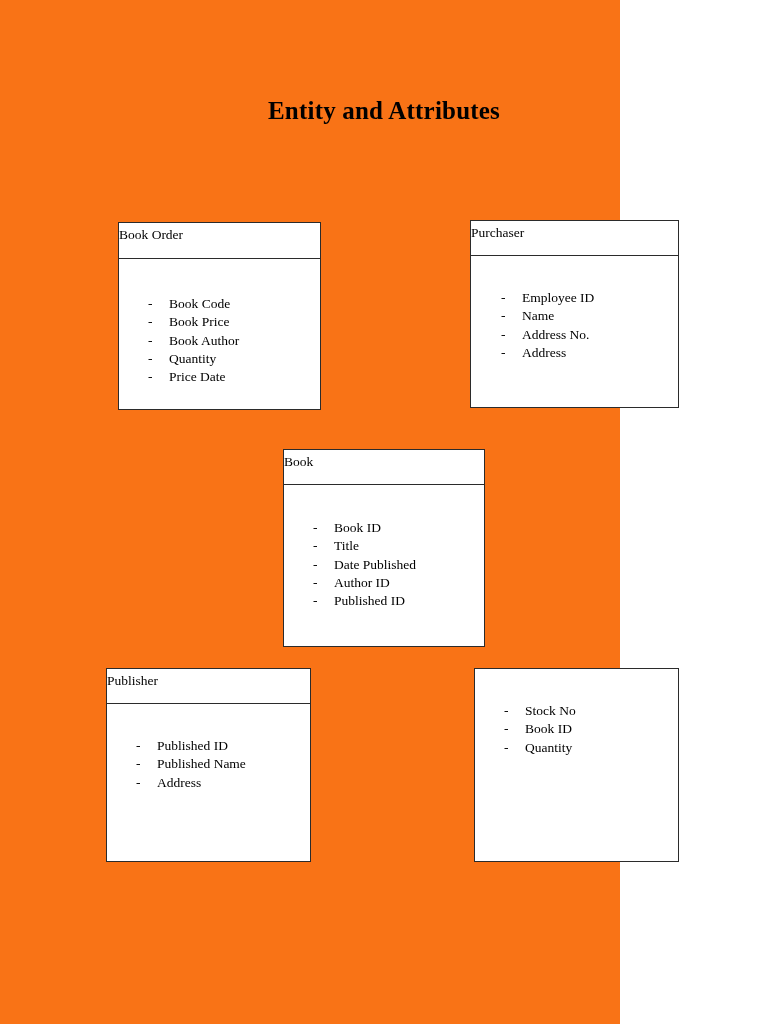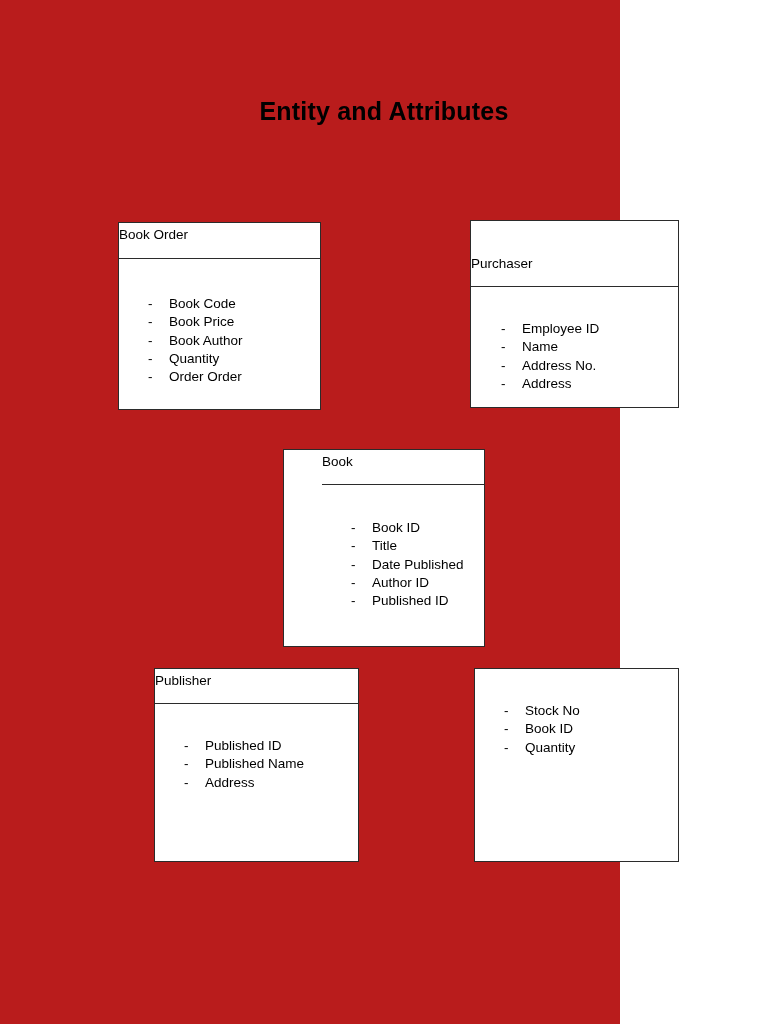--- a/index.html
+++ b/index.html
@@ -15,21 +15,22 @@
     font-family: "Liberation Sans", sans-serif;
     color: #000000;
   }
 
   #page {
     position: absolute;
     left: 0;
     top: 0;
     width: 620px;
     height: 1024px;
-    background: #b91c1c;
+    background: #f97316;
+    font-family: Liberation Serif, serif;
   }
 
   .page-title {
     position: absolute;
     left: 0;
     top: 96px;
     width: 768px;
     text-align: center;
     font-size: 25px;
     font-weight: bold;
@@ -110,28 +111,28 @@
         <li class="attr-row">
           <span class="attr-dash">-</span>
           <span class="attr-label">Book Author</span>
         </li>
         <li class="attr-row">
           <span class="attr-dash">-</span>
           <span class="attr-label">Quantity</span>
         </li>
         <li class="attr-row">
           <span class="attr-dash">-</span>
-          <span class="attr-label">Order Order</span>
+          <span class="attr-label">Price Date</span>
         </li>
       </ul>
     </div>
   </div>
 
   <div class="entity" style="left:470px; top:220px; width:209px; height:188px;">
-    <div class="entity-header" style="height:35px;margin-top:31px;">Purchaser</div>
+    <div class="entity-header" style="height:35px;">Purchaser</div>
     <div class="entity-body" style="padding:33px 0 0 30px;">
       <ul class="attr-list">
         <li class="attr-row">
           <span class="attr-dash">-</span>
           <span class="attr-label">Employee ID</span>
         </li>
         <li class="attr-row">
           <span class="attr-dash">-</span>
           <span class="attr-label">Name</span>
         </li>
@@ -140,21 +141,21 @@
           <span class="attr-label">Address No.</span>
         </li>
         <li class="attr-row">
           <span class="attr-dash">-</span>
           <span class="attr-label">Address</span>
         </li>
       </ul>
     </div>
   </div>
 
-  <div class="entity" style="left:283px; top:449px; width:202px; height:198px;padding-left:38px;">
+  <div class="entity" style="left:283px; top:449px; width:202px; height:198px;">
     <div class="entity-header" style="height:35px;">Book</div>
     <div class="entity-body" style="padding:34px 0 0 29px;">
       <ul class="attr-list">
         <li class="attr-row">
           <span class="attr-dash">-</span>
           <span class="attr-label">Book ID</span>
         </li>
         <li class="attr-row">
           <span class="attr-dash">-</span>
           <span class="attr-label">Title</span>
@@ -168,21 +169,21 @@
           <span class="attr-label">Author ID</span>
         </li>
         <li class="attr-row">
           <span class="attr-dash">-</span>
           <span class="attr-label">Published ID</span>
         </li>
       </ul>
     </div>
   </div>
 
-  <div class="entity" style="left:106px; top:668px; width:205px; height:194px;margin-left:48px;">
+  <div class="entity" style="left:106px; top:668px; width:205px; height:194px;">
     <div class="entity-header" style="height:35px;">Publisher</div>
     <div class="entity-body" style="padding:33px 0 0 29px;">
       <ul class="attr-list">
         <li class="attr-row">
           <span class="attr-dash">-</span>
           <span class="attr-label">Published ID</span>
         </li>
         <li class="attr-row">
           <span class="attr-dash">-</span>
           <span class="attr-label">Published Name</span>

